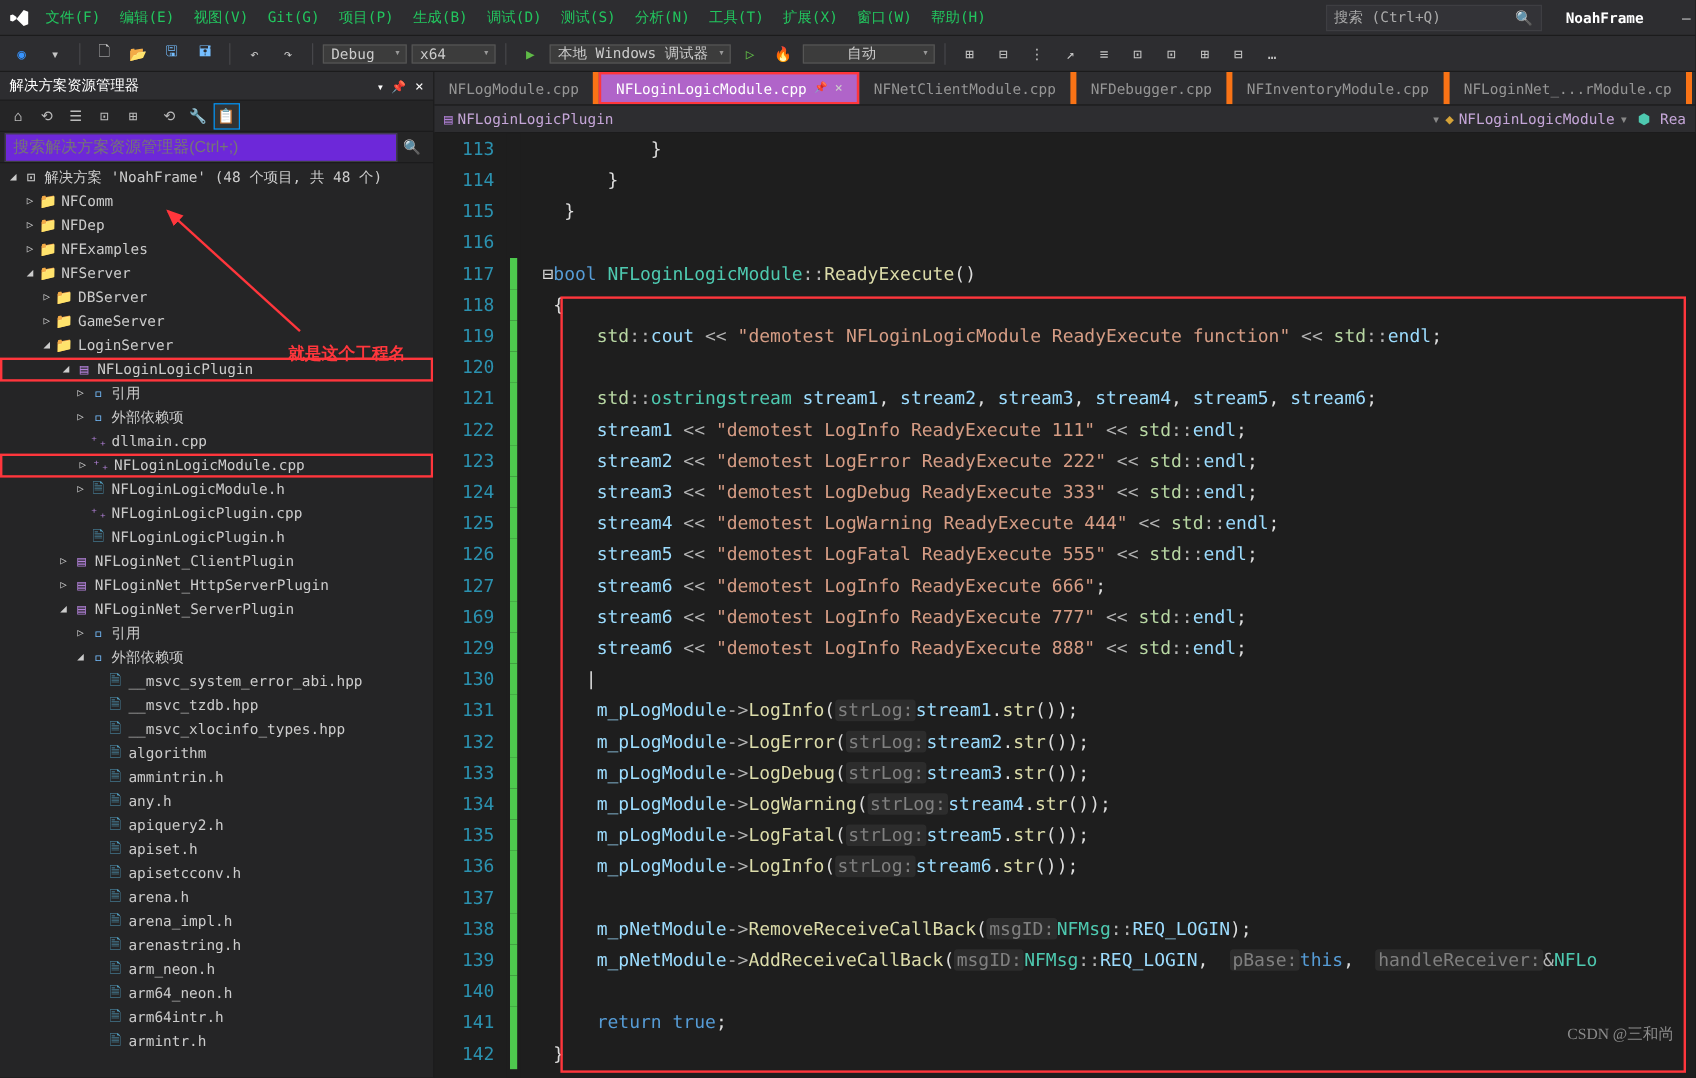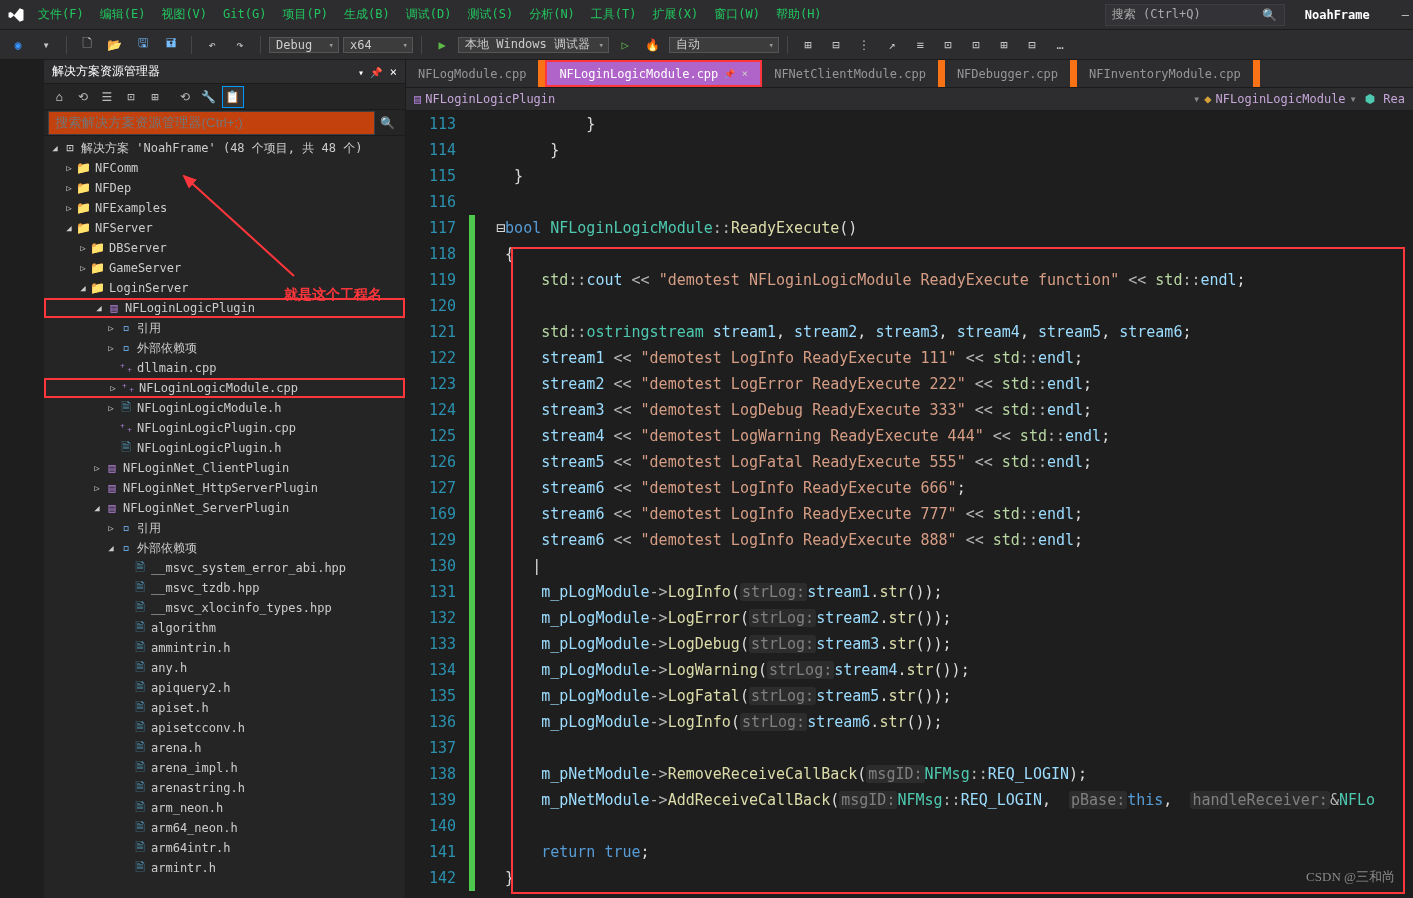--- a/index.html
+++ b/index.html
@@ -12,50 +12,50 @@
 .menubar .search-box { width: 180px; height: 22px; background: #333337; border: 1px solid #3e3e42; color: #aaa; display: flex; align-items: center; padding: 0 6px; justify-content: space-between; }
 .menubar .right-btn { padding: 4px 10px; color: #fff; font-weight: 600; margin-left: 8px; }
 
 .toolbar { height: 30px; background: #2d2d30; display: flex; align-items: center; padding: 0 6px; gap: 4px; border-bottom: 1px solid #1b1b1c; }
 .toolbar .btn { width: 24px; height: 22px; display: inline-flex; align-items: center; justify-content: center; color: #c5c5c5; cursor: pointer; }
 .toolbar .sep { width: 1px; height: 18px; background: #46464a; margin: 0 4px; }
 .toolbar .combo { height: 16px; background: #3c3c3c; border: 1px solid #555; color: #ccc; padding: 0 18px 0 6px; display: inline-flex; align-items: center; position: relative; min-width: 70px; }
 .toolbar .combo::after { content: "▾"; position: absolute; right: 4px; font-size: 9px; color: #999; }
 .toolbar .play { color: #5fba47; }
 .toolbar .flame { color: #e0662a; }
-.toolbar .wide { min-width: 110px; }
+.toolbar .wide { min-width: 110px; justify-content: center; }
 
 .main { display: flex; height: calc(898px - 60px); }
 
-.sidebar { width: 362px; background: #252526; border-right: 1px solid #1b1b1c; display: flex; flex-direction: column; margin-left: 44px; }
+.sidebar { width: 362px; background: #252526; border-right: 1px solid #1b1b1c; display: flex; flex-direction: column; }
 .sidebar-header { height: 24px; background: #2d2d30; display: flex; align-items: center; padding: 0 8px; color: #fff; border-bottom: 1px solid #1b1b1c; justify-content: space-between; }
 .pin { font-size: 10px; }
 .sidebar-tools { height: 26px; background: #252526; display: flex; align-items: center; padding: 0 4px; gap: 2px; border-bottom: 1px solid #1b1b1c; }
 .sidebar-tools .t { width: 22px; height: 22px; display: inline-flex; align-items: center; justify-content: center; color: #bbb; cursor: pointer; }
 .sidebar-tools .sel { border: 1px solid #0097fb; background: #333; }
 .sidebar-search { height: 26px; display: flex; align-items: center; padding: 0 4px; border-bottom: 1px solid #1b1b1c; }
-.sidebar-search input { flex: 1; height: 24px; background: #c2410c; border: 1px solid #3e3e42; color: #ccc; padding: 0 6px; }
+.sidebar-search input { flex: 1; height: 24px; background: #6d28d9; border: 1px solid #3e3e42; color: #ccc; padding: 0 6px; }
 .sidebar-search .t { width: 26px; text-align: center; color: #bbb; }
 .tree { flex: 1; overflow: auto; padding: 2px 0; position: relative; }
 .tree-row { height: 20px; display: flex; align-items: center; padding-left: 4px; cursor: pointer; white-space: nowrap; position: relative; }
 .tree-row .tw { width: 14px; text-align: center; color: #ccc; font-size: 9px; }
 .tree-row .ico { width: 16px; text-align: center; margin-right: 3px; }
 .tree-row .folder { color: #dcb67a; }
 .tree-row .proj { color: #b180d7; }
 .tree-row .cpp { color: #b180d7; }
 .tree-row .h { color: #519aba; }
 .tree-row .ref { color: #75beff; }
 .tree-row .txt { color: #ccc; }
 .ind1 { padding-left: 18px; } .ind2 { padding-left: 32px; } .ind3 { padding-left: 46px; } .ind4 { padding-left: 60px; } .ind5 { padding-left: 74px; }
 .red-box { border: 2px solid #ff363c; }
 .annot { position: absolute; color: #ff363c; font-size: 14px; font-weight: bold; pointer-events: none; }
 
 .editor-area { flex: 1; display: flex; flex-direction: column; background: #1e1e1e; min-width: 0; }
 .tabs { height: 27px; background: #2d2d30; display: flex; align-items: stretch; }
-.tab { padding: 0 12px; display: flex; align-items: center; gap: 6px; color: #969696; border-right: 7px solid #f97316; cursor: pointer; font-size: 12px; }
+.tab { padding: 0 12px; display: flex; align-items: center; gap: 6px; color: #969696; border-right: 5px solid #f97316; cursor: pointer; font-size: 12px; }
 .tab.active { background: #b064c9; color: #fff; border: 2px solid #ff363c; }
 .tab .pin-i { font-size: 9px; }
 .tab .x { font-size: 11px; color: #ccc; }
 .crumbs { height: 24px; background: #2d2d30; display: flex; align-items: center; padding: 0 8px; gap: 4px; border-top: 1px solid #1b1b1c; border-bottom: 1px solid #1b1b1c; color: #c5a6d8; font-size: 12px; }
 .crumbs .cb { display: flex; align-items: center; gap: 4px; }
 .crumbs .sep2 { flex: 1; }
 .crumbs .right-crumb { display: flex; align-items: center; gap: 8px; }
 .code { flex: 1; display: flex; overflow: hidden; background: #1e1e1e; font-family: Consolas, monospace; font-size: 15px; line-height: 26px; position: relative; justify-content: flex-end; }
 .gutter { width: 60px; text-align: right; color: #2b91af; padding-right: 10px; user-select: none; }
 .marks { width: 12px; background: #1e1e1e; }
@@ -63,21 +63,21 @@
 .code-body { flex: 1; white-space: pre; color: #dcdcdc; overflow: hidden; }
 .code-body .kw { color: #569cd6; }
 .code-body .ns { color: #b8d7a3; }
 .code-body .cls { color: #4ec9b0; }
 .code-body .fn { color: #dcdcaa; }
 .code-body .str { color: #d69d85; }
 .code-body .op { color: #b4b4b4; }
 .code-body .var { color: #9cdcfe; }
 .code-body .param-hint { color: #808080; background: rgba(128,128,128,0.15); border-radius: 3px; padding: 0 2px; }
 .code-red-box { position: absolute; border: 2px solid #ff363c; pointer-events: none; }
-.watermark { position: absolute; right: 18px; bottom: 8px; color: #8b8b8b; font-size: 13px; font-family: "Microsoft YaHei"; }
+.watermark { position: absolute; right: 18px; bottom: 23px; color: #8b8b8b; font-size: 13px; font-family: "Microsoft YaHei"; }
 .tree::-webkit-scrollbar { width: 14px; background: #252526; }
 .tree::-webkit-scrollbar-thumb { background: #424242; }
 svg.arrow-svg { position: absolute; pointer-events: none; z-index: 50; }
 </style>
 </head>
 <body>
 
 <div class="menubar">
   <span class="logo">
     <svg width="18" height="18" viewBox="0 0 24 24">
@@ -358,20 +358,21 @@
     </div>
   </div>
 
   <div class="editor-area">
     <div class="tabs" id="tabs">
         <div class="tab">NFLogModule.cpp</div>
         <div class="tab active">NFLoginLogicModule.cpp <span class="pin-i">📌</span> <span class="x">×</span></div>
         <div class="tab">NFNetClientModule.cpp</div>
         <div class="tab">NFDebugger.cpp</div>
         <div class="tab">NFInventoryModule.cpp</div>
+        <div class="tab">NFLoginNet_...rModule.cp</div>
       </div>
     <div class="crumbs">
       <span class="cb">
         <span style="color:#b180d7">▤</span>
         <span>NFLoginLogicPlugin</span>
       </span>
       <span class="sep2"></span>
       <span style="color:#888">▾</span>
       <span class="cb">
         <span style="color:#d4a238">◆</span>

